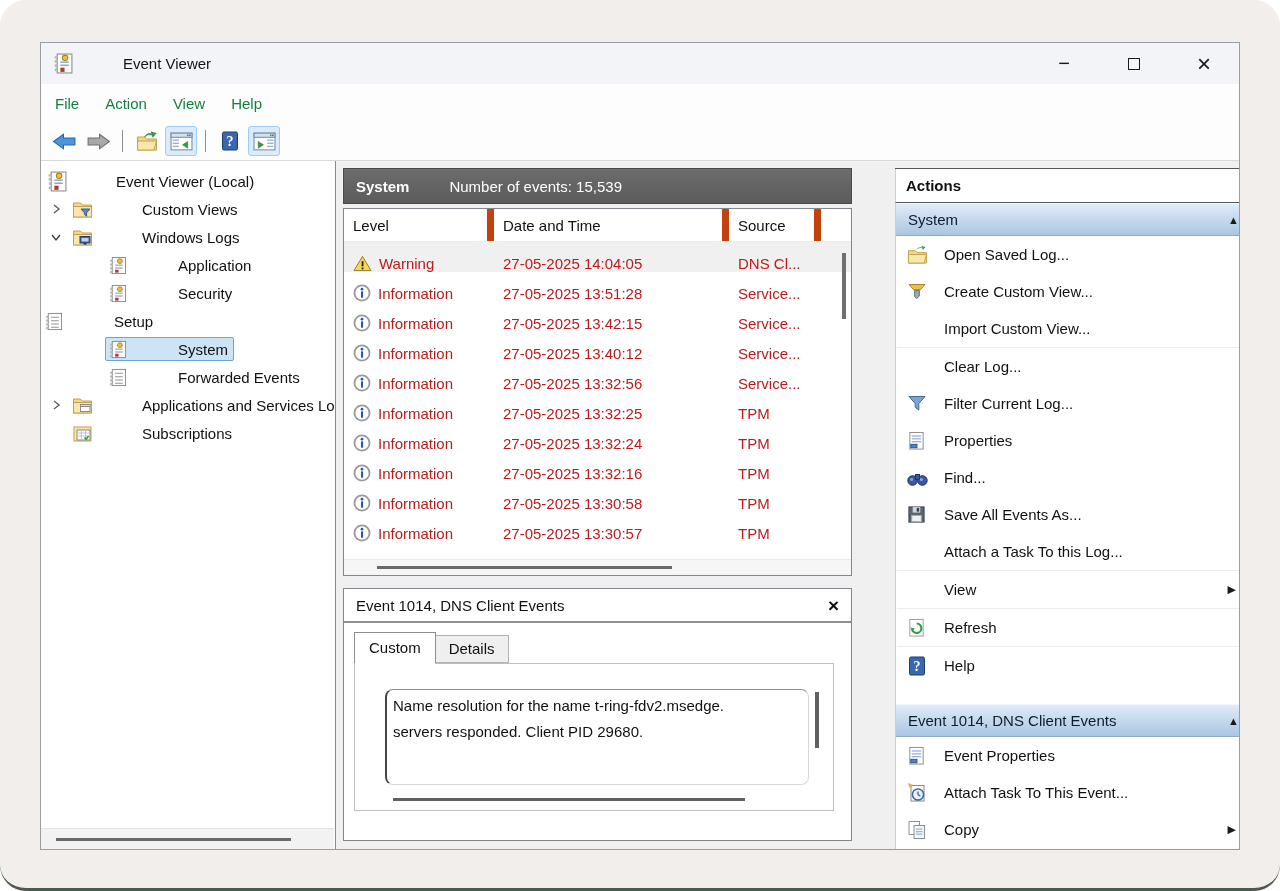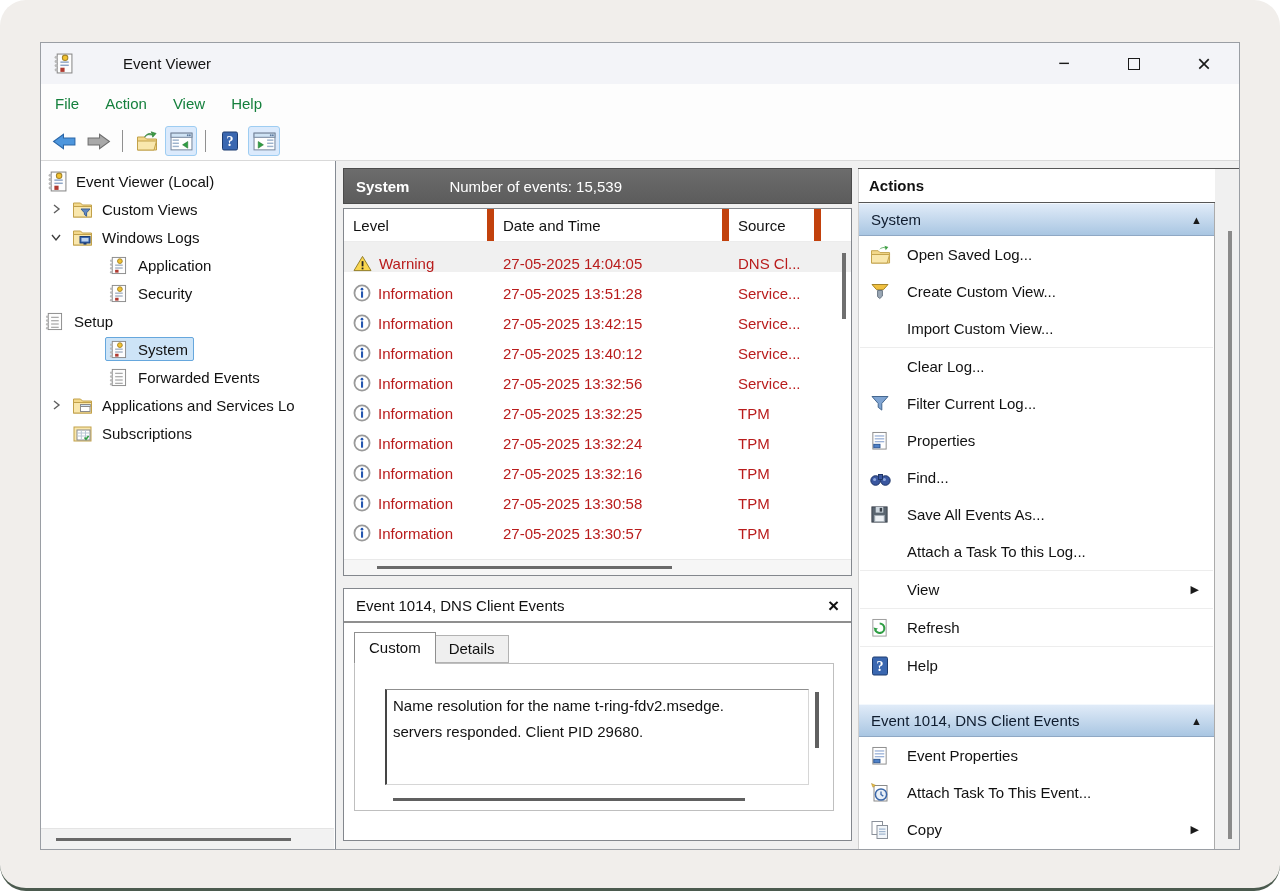--- a/index.html
+++ b/index.html
@@ -27,21 +27,21 @@
   .tsep { width: 1px; height: 22px; background: #909090; margin: 0 7px; }
   .icon svg { display: block; }
   
   .content { position: relative; height: 689px; }
   
   .tree-panel { position: absolute; left: 0; top: 0; width: 295px; height: 689px; background: #fff;
                 border-right: 1px solid #858b93; padding-top: 6px; overflow: hidden; }
   .tree-row { height: 28px; display: flex; align-items: center; font-size: 15px; white-space: nowrap; color: #111; }
   .chev { width: 26px; display: flex; align-items: center; justify-content: center; flex: none; }
   .ticon { width: 24px; height: 20px; margin-right: 6px; flex: none; display: flex; align-items: center; }
-  .tnode { display: flex; align-items: center; padding: 1px 5px 1px 2px; border: 1px solid transparent; }
+  .tnode { display: flex; align-items: center; padding: 1px 5px 1px 2px; border: 1px solid transparent; gap: 40px; }
   .tree-row.selected .tnode { background: #cde4f7; border-color: #66a7dd; border-radius: 2px; }
   .tree-scroll { position: absolute; left: 0; right: 1px; bottom: 0; height: 22px; background: #f2f2f2;
                  border-top: 1px solid #e4e4e4; }
   .tree-hthumb { position: absolute; top: 9px; left: 15px; width: 235px; height: 3px; background: #696969; }
   
   .center { position: absolute; left: 302px; top: 0; width: 509px; height: 689px; }
   .darkbar { margin-top: 7px; height: 36px; background: linear-gradient(#6c6c6c, #5c5c5c);
              border: 1px solid #4b4b4b; display: flex; align-items: center; padding-left: 12px;
              color: #fff; font-size: 15px; }
   .darkbar .t { font-weight: 700; margin-right: 40px; }
@@ -69,25 +69,25 @@
   .tab { font-size: 15px; color: #111; }
   .tab.active { background: #fff; border: 1px solid #8f8f8f; border-bottom: 1px solid #fff;
                 padding: 6px 14px 7px; margin-bottom: -1px; }
   .tab.inactive { background: #efefef; border: 1px solid #b2b2b2; border-left: none; padding: 4px 13px 5px; }
   .groupbox { margin-left: 10px; width: 480px; height: 148px; border: 1px solid #bfbfbf;
               background: #fff; position: relative; }
   .dtext { position: absolute; left: 30px; top: 25px; right: 24px; height: 96px;
            border-left: 2px solid #454545; border-top: 1px solid #8f8f8f;
            border-right: 1px solid #d6d6d6; border-bottom: 1px solid #d6d6d6;
            padding: 3px 6px; font-size: 15px; line-height: 26px; color: #111;
-           overflow: hidden; white-space: nowrap; }
+           overflow: hidden; white-space: nowrap; border-radius: 8px; }
   .dvthumb { position: absolute; right: 14px; top: 28px; width: 4px; height: 56px; background: #606060; }
   .dhthumb { position: absolute; left: 38px; bottom: 9px; width: 352px; height: 3px; background: #606060; }
   
-  .actions { position: absolute; left: 817px; top: 0; width: 382px; height: 689px; }
+  .actions { position: absolute; left: 854px; top: 0; width: 382px; height: 689px; }
   .actions-inner { margin-top: 7px; border-top: 1px solid #565656; height: 682px; position: relative; }
   .actions-title { width: 357px; height: 34px; background: #fff; display: flex; align-items: center;
                    padding-left: 10px; font-size: 15px; font-weight: 700; color: #111;
                    border-bottom: 1px solid #565656; border-left: 1px solid #cfcfcf; }
   .actions-body { width: 357px; height: 648px; background: #fff; overflow: hidden;
                   border-left: 1px solid #cfcfcf; border-right: 1px solid #ababab;
                   border-bottom: 1px solid #ababab; }
   .asec-header { height: 33px; background: linear-gradient(#e0ebf8, #a9c6e2);
                  border-top: 1px solid #f3f8fd; border-bottom: 1px solid #8fa8c4;
                  display: flex; align-items: center; padding: 0 12px; font-size: 15px; color: #0f1c2e; }

